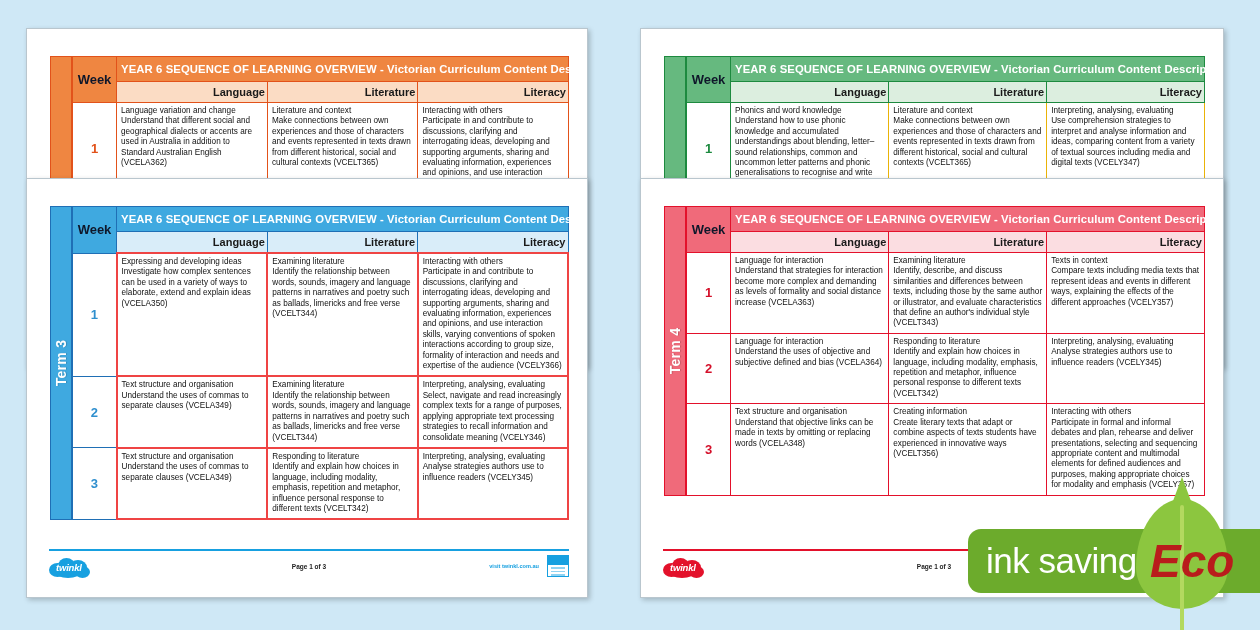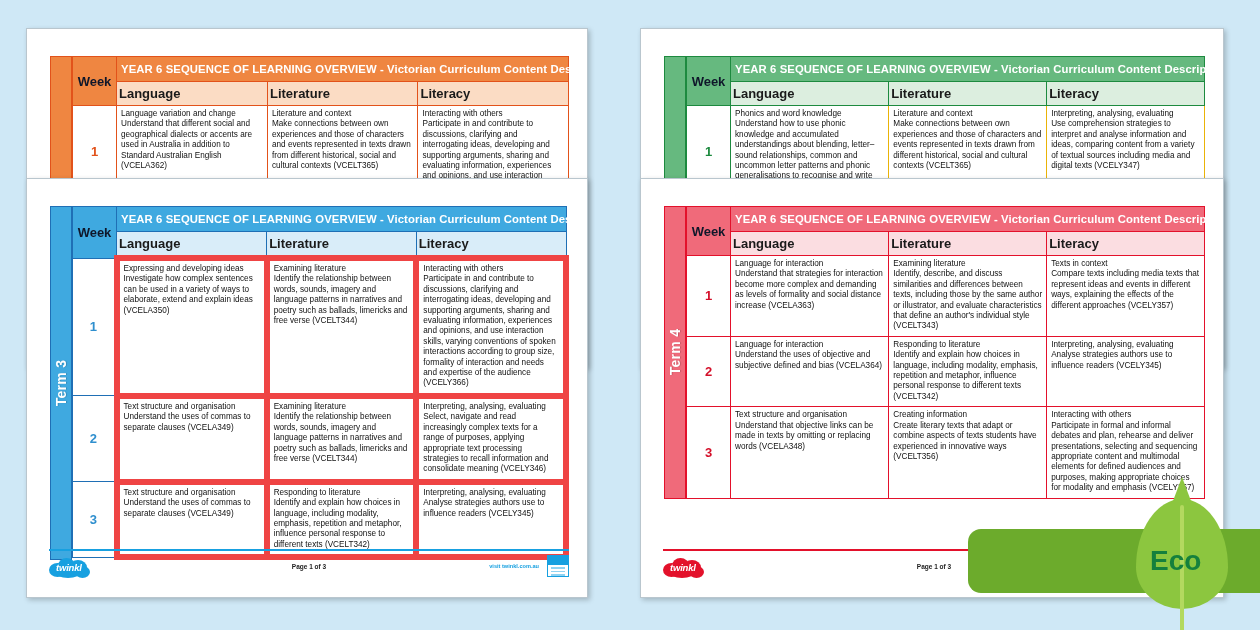--- a/index.html
+++ b/index.html
@@ -69,22 +69,22 @@
     color: #fff;
     font-weight: bold;
     font-size: 11.3px;
     text-align: center;
     letter-spacing: .1px;
     padding: 6px 4px !important;
     white-space: nowrap;
   }
   .sub-head {
     font-weight: bold;
-    font-size: 13px;
-    text-align: left;
+    font-size: 11px;
+    text-align: right;
     color: #1a1a1a;
     padding: 4px 2px !important;
   }
   td.week-cell {
     text-align: center;
     vertical-align: middle !important;
     font-weight: bold;
     font-size: 13px;
     background: #fff;
   }
@@ -102,21 +102,21 @@
   .t-orange .term-strip { background: #ef8641; border: 1px solid #e2521a; }
   .t-orange .week-head, .t-orange .title-head { background: #ef8641; border: 1px solid #e2521a; }
   .t-orange .sub-head { background: #fbdcc4; border: 1px solid #e2521a; }
   .t-orange td.week-cell { color: #e2521a; border: 1px solid #e2521a; }
   .t-orange td.body-cell { border: 1px solid #e2521a; }
 
   .t-blue .term-strip { background: #3fa9e0; border: 1px solid #1f6fb5; }
   .t-blue .week-head, .t-blue .title-head { background: #3fa9e0; border: 1px solid #1f6fb5; }
   .t-blue .sub-head { background: #d9edf9; border: 1px solid #1f6fb5; }
   .t-blue td.week-cell { color: #2f8fce; border: 1px solid #1f6fb5; }
-  .t-blue td.body-cell { border: 6px solid #ef4444; }
+  .t-blue td.body-cell { border: 2px solid #ef4444; }
   .t-blue .rule { background: #17a0e0; }
   .t-blue .blob { background: #17a0e0; }
 
   .t-green .term-strip { background: #66b97f; border: 1px solid #1d8a3f; }
   .t-green .week-head, .t-green .title-head { background: #66b97f; border: 1px solid #1d8a3f; }
   .t-green .sub-head { background: #dceedf; border: 1px solid #1d8a3f; }
   .t-green td.week-cell { color: #1d8a3f; border: 1px solid #1d8a3f; }
   .t-green td.body-cell { border: 1px solid #eab308; }
 
   .t-red .term-strip { background: #f06a7a; border: 1px solid #e3112b; }
@@ -243,24 +243,25 @@
     left: 44px; top: 6px;
     width: 4px; height: 128px;
     background: #b3d95f;
     border-radius: 2px;
   }
   .eco-word {
     position: absolute;
     left: 182px; top: 0;
     height: 64px;
     display: flex; align-items: center;
-    color: #15803d;
-    font-size: 28px;
+    color: #b91c1c;
+    font-size: 46px;
     font-weight: bold;
     z-index: 6;
+    font-style: italic;
   }
 </style>
 </head>
 <body>
 
 <div id="stage">
 
   <div class="page pg-orange">
     <div class="page-inner">
       <div class="sheet t-orange">
@@ -543,20 +544,21 @@
             <span class="logo-text">twinkl</span>
           </div>
           <div class="page-num">Page 1 of 3</div>
         </div>
       </div>
     </div>
   </div>
 
   <div class="eco">
     <div class="eco-bar"></div>
+    <div class="eco-bar-text">ink saving</div>
     <div class="leaf">
       <span class="tip"></span>
       <span class="blade"></span>
       <span class="vein"></span>
     </div>
     <div class="eco-word">Eco</div>
   </div>
 
 </div>
 

